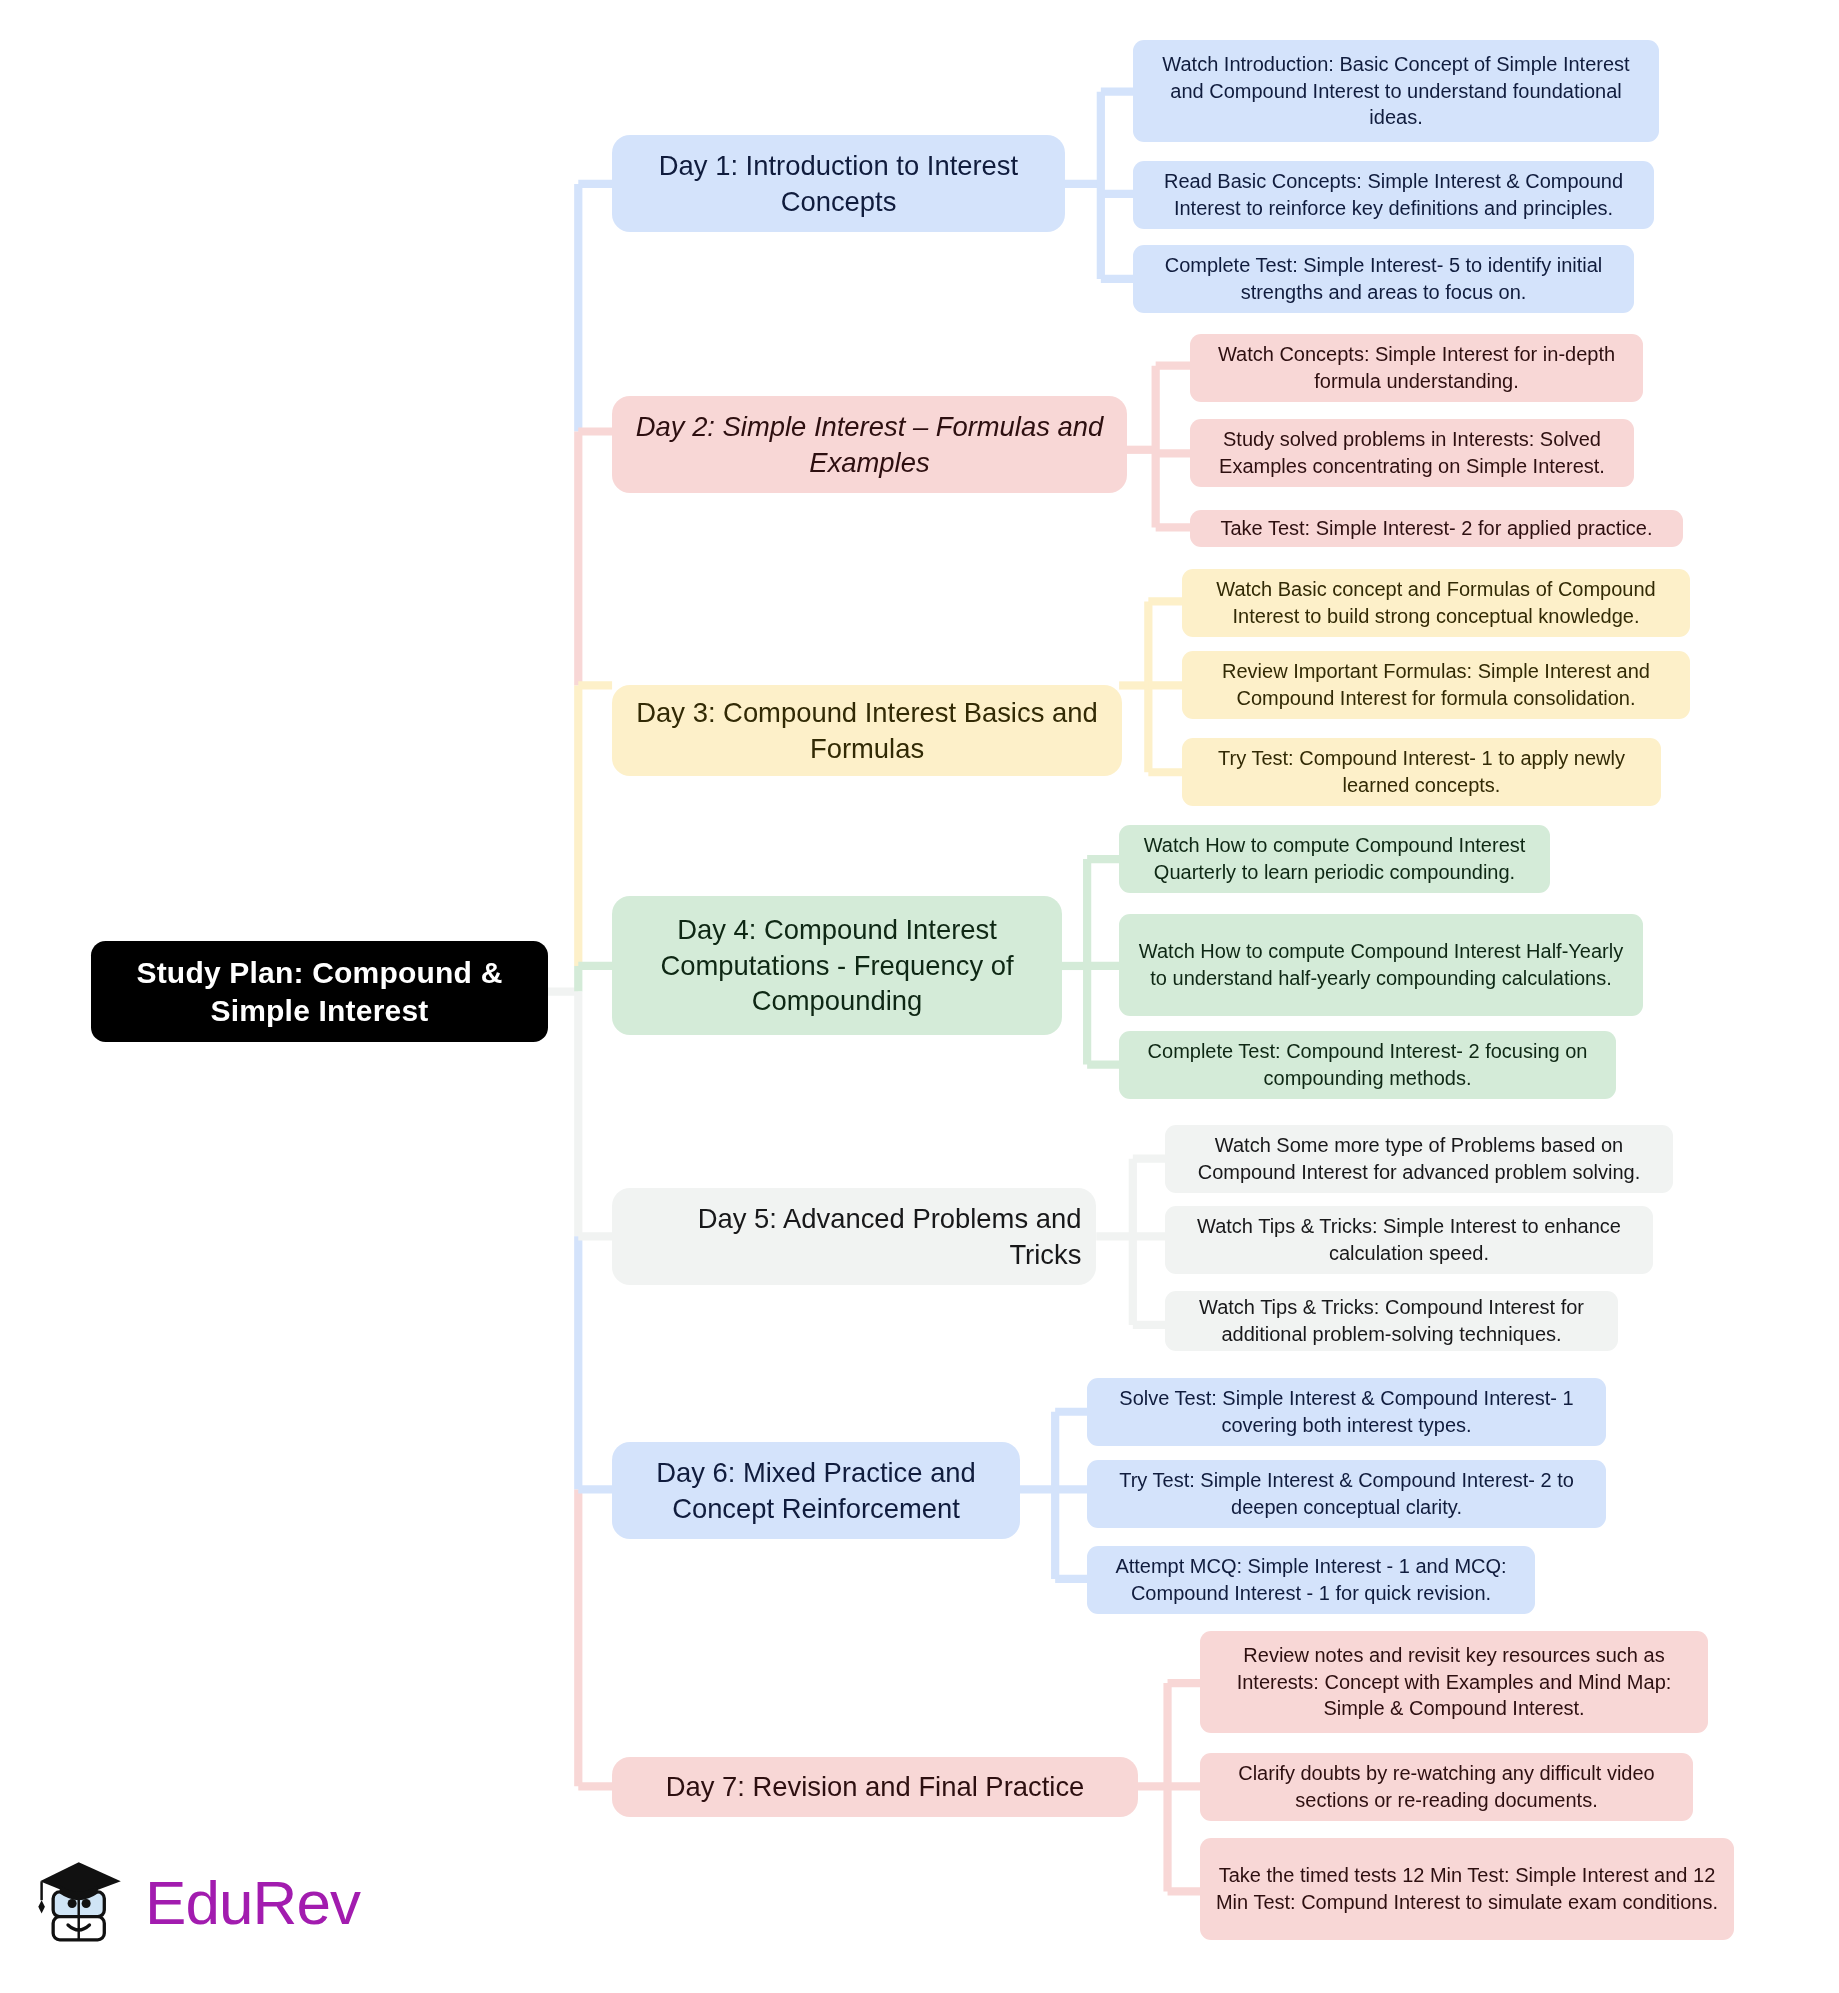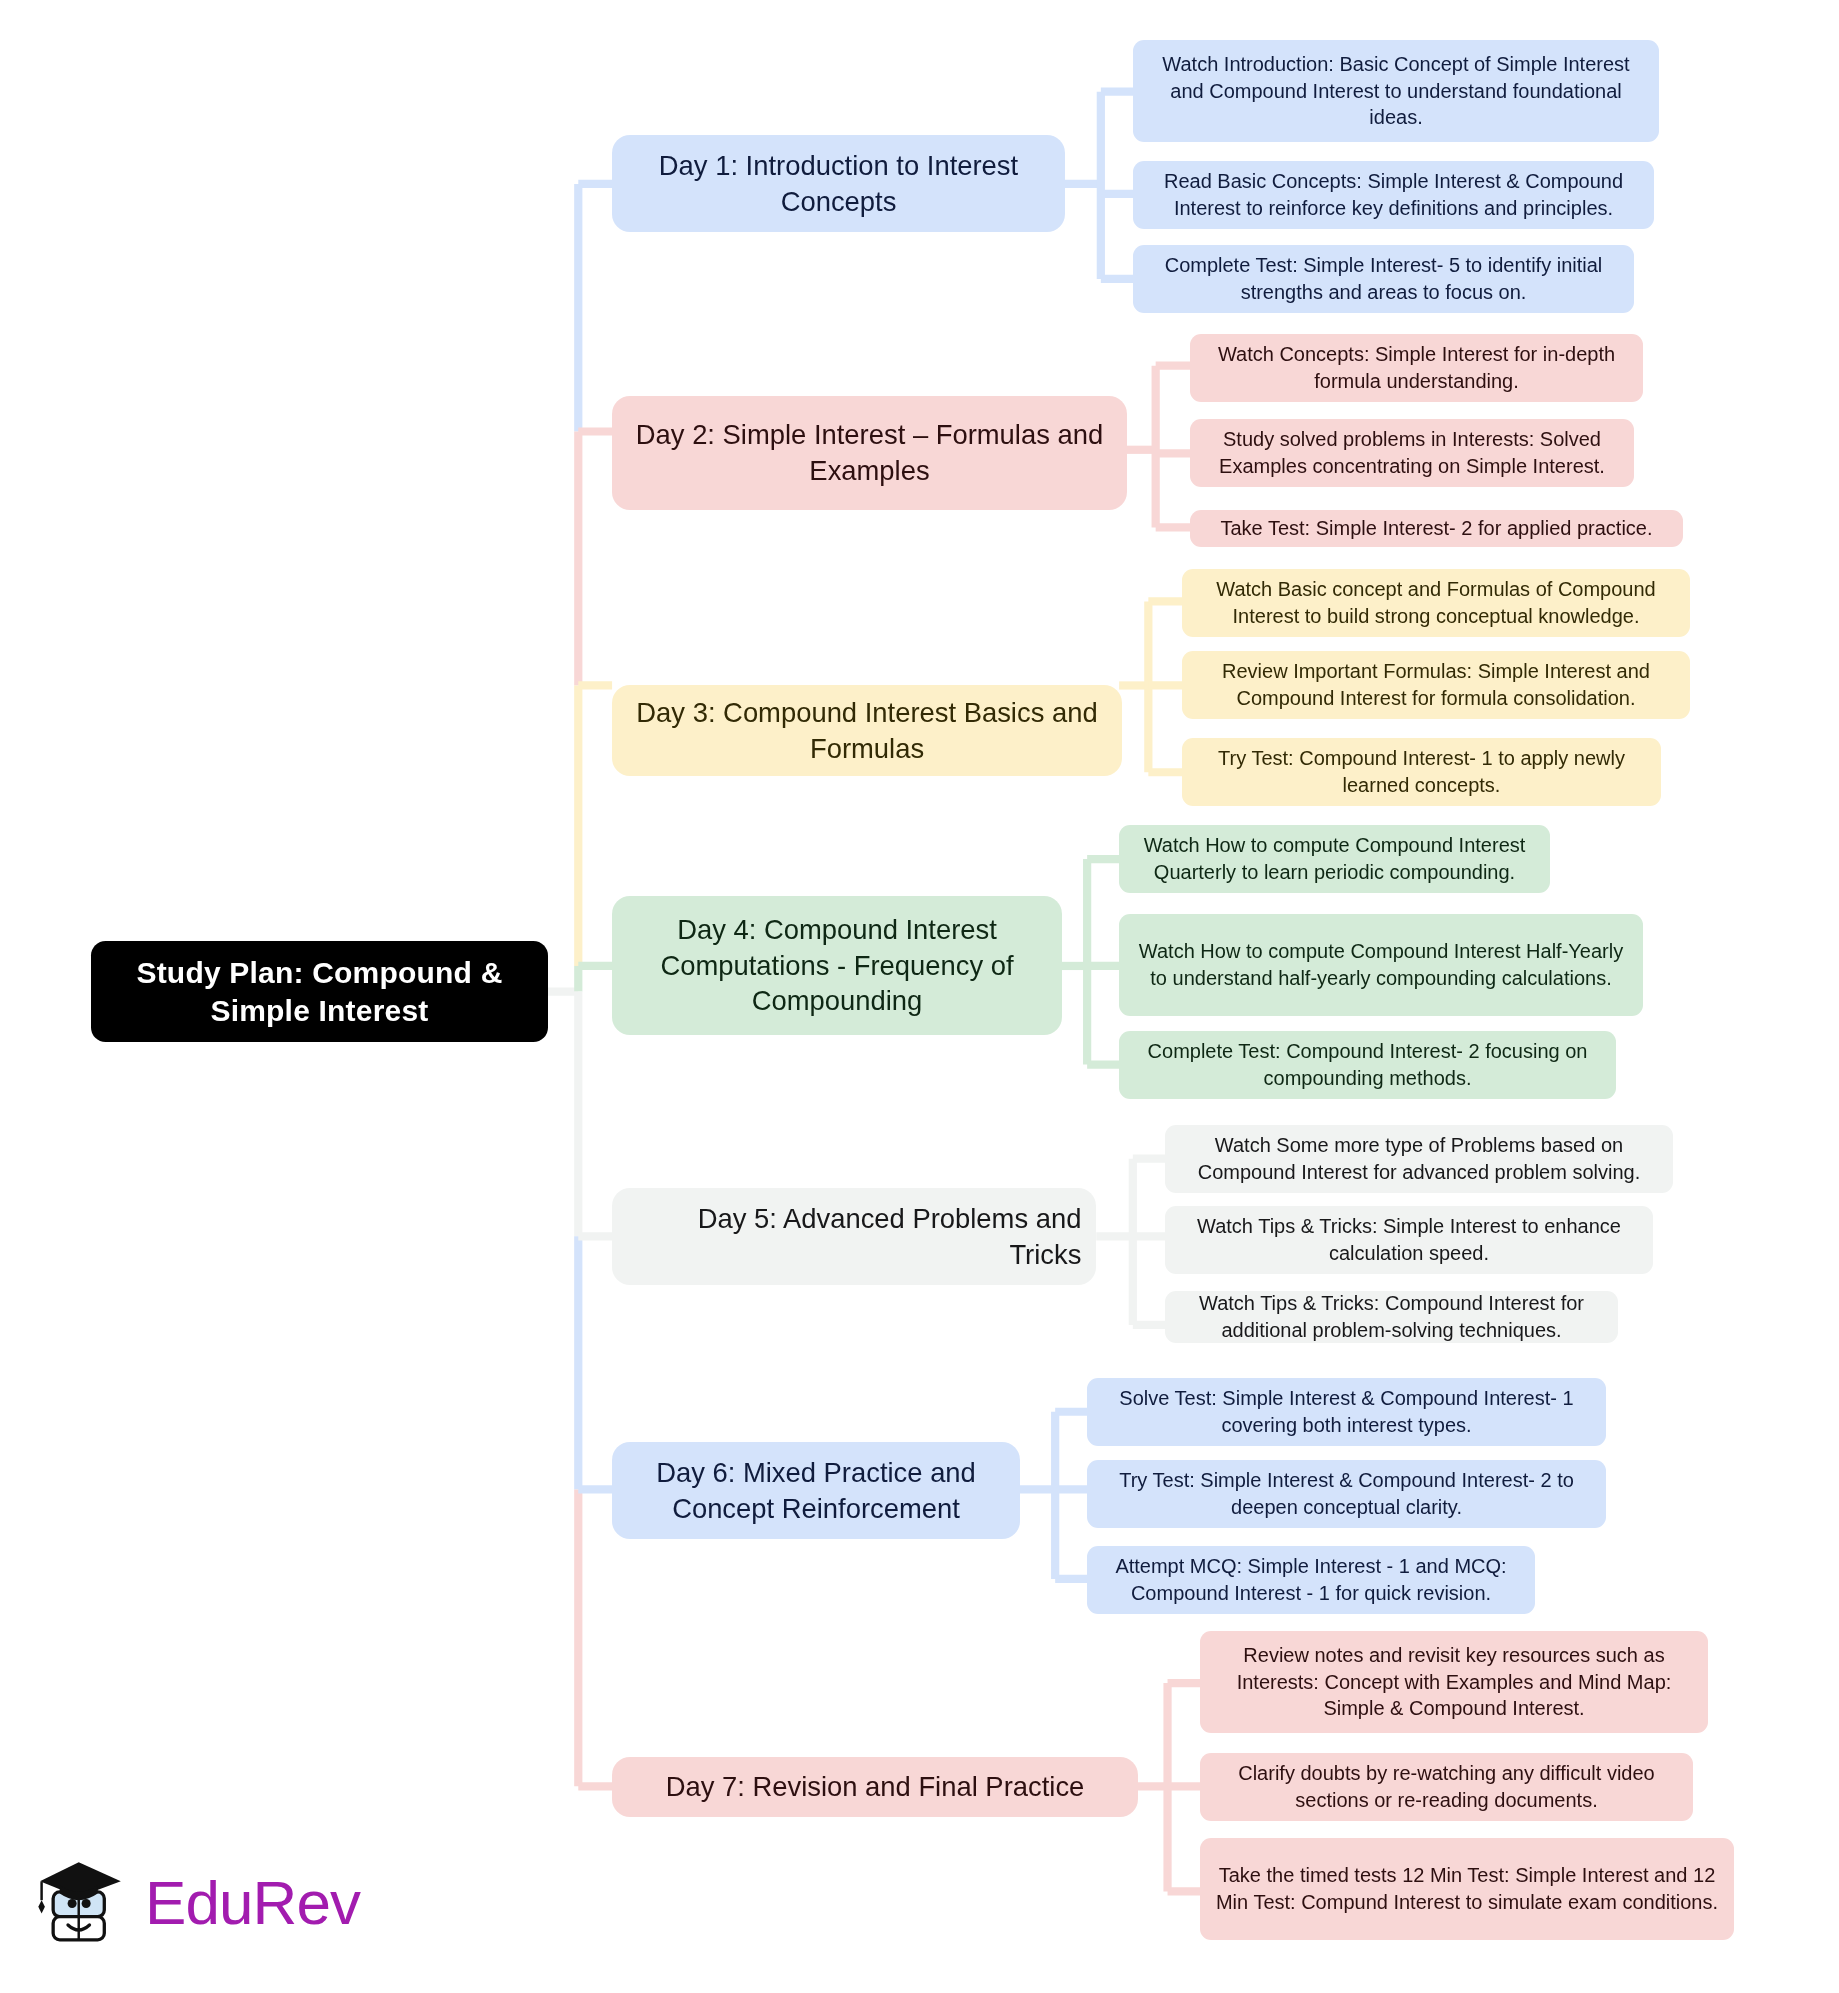--- a/index.html
+++ b/index.html
@@ -149,39 +149,39 @@
     <path d="M1278 2070 H1316" stroke="#f8d7d6" stroke-width="9" fill="none"></path>
   </svg>
 
   <div class="node root-node" style="left:91px; top:941px; width:457px; height:101px;">Study Plan: Compound &amp; Simple Interest</div>
 
   <div class="node branch-node c-blue" style="left:612px; top:135px; width:453px; height:97px;">Day 1: Introduction to Interest Concepts</div>
   <div class="node leaf-node c-blue" style="left:1133px; top:40px; width:526px; height:102px;">Watch Introduction: Basic Concept of Simple Interest and Compound Interest to understand foundational ideas.</div>
   <div class="node leaf-node c-blue" style="left:1133px; top:161px; width:521px; height:68px;">Read Basic Concepts: Simple Interest &amp; Compound Interest to reinforce key definitions and principles.</div>
   <div class="node leaf-node c-blue" style="left:1133px; top:245px; width:501px; height:68px;">Complete Test: Simple Interest- 5 to identify initial strengths and areas to focus on.</div>
 
-  <div class="node branch-node c-pink" style="left:612px; top:396px; width:515px; height:114px;">Day 2: Simple Interest – Formulas and Examples</div>
+  <div class="node branch-node c-pink" style="left:612px; top:396px; width:515px; height:97px;font-style:italic;">Day 2: Simple Interest – Formulas and Examples</div>
   <div class="node leaf-node c-pink" style="left:1190px; top:334px; width:453px; height:68px;">Watch Concepts: Simple Interest for in-depth formula understanding.</div>
   <div class="node leaf-node c-pink" style="left:1190px; top:419px; width:444px; height:68px;">Study solved problems in Interests: Solved Examples concentrating on Simple Interest.</div>
   <div class="node leaf-node c-pink" style="left:1190px; top:510px; width:493px; height:37px;">Take Test: Simple Interest- 2 for applied practice.</div>
 
   <div class="node branch-node c-yellow" style="left:612px; top:640px; width:510px; height:91px;margin-top:45px;">Day 3: Compound Interest Basics and Formulas</div>
   <div class="node leaf-node c-yellow" style="left:1182px; top:569px; width:508px; height:68px;">Watch Basic concept and Formulas of Compound Interest to build strong conceptual knowledge.</div>
   <div class="node leaf-node c-yellow" style="left:1182px; top:651px; width:508px; height:68px;">Review Important Formulas: Simple Interest and Compound Interest for formula consolidation.</div>
   <div class="node leaf-node c-yellow" style="left:1182px; top:738px; width:479px; height:68px;">Try Test: Compound Interest- 1 to apply newly learned concepts.</div>
 
   <div class="node branch-node c-green" style="left:612px; top:896px; width:450px; height:139px;">Day 4: Compound Interest Computations - Frequency of Compounding</div>
   <div class="node leaf-node c-green" style="left:1119px; top:825px; width:431px; height:68px;">Watch How to compute Compound Interest Quarterly to learn periodic compounding.</div>
   <div class="node leaf-node c-green" style="left:1119px; top:914px; width:524px; height:102px;">Watch How to compute Compound Interest Half-Yearly to understand half-yearly compounding calculations.</div>
   <div class="node leaf-node c-green" style="left:1119px; top:1031px; width:497px; height:68px;">Complete Test: Compound Interest- 2 focusing on compounding methods.</div>
 
   <div class="node branch-node c-grey" style="left:612px; top:1188px; width:484px; height:97px;text-align:right;">Day 5: Advanced Problems and Tricks</div>
   <div class="node leaf-node c-grey" style="left:1165px; top:1125px; width:508px; height:68px;">Watch Some more type of Problems based on Compound Interest for advanced problem solving.</div>
   <div class="node leaf-node c-grey" style="left:1165px; top:1206px; width:488px; height:68px;">Watch Tips &amp; Tricks: Simple Interest to enhance calculation speed.</div>
-  <div class="node leaf-node c-grey" style="left:1165px; top:1291px; width:453px; height:52px;">Watch Tips &amp; Tricks: Compound Interest for additional problem-solving techniques.</div>
+  <div class="node leaf-node c-grey" style="left:1165px; top:1291px; width:453px; height:60px;">Watch Tips &amp; Tricks: Compound Interest for additional problem-solving techniques.</div>
 
   <div class="node branch-node c-blue" style="left:612px; top:1442px; width:408px; height:97px;">Day 6: Mixed Practice and Concept Reinforcement</div>
   <div class="node leaf-node c-blue" style="left:1087px; top:1378px; width:519px; height:68px;">Solve Test: Simple Interest &amp; Compound Interest- 1 covering both interest types.</div>
   <div class="node leaf-node c-blue" style="left:1087px; top:1460px; width:519px; height:68px;">Try Test: Simple Interest &amp; Compound Interest- 2 to deepen conceptual clarity.</div>
   <div class="node leaf-node c-blue" style="left:1087px; top:1546px; width:448px; height:68px;">Attempt MCQ: Simple Interest - 1 and MCQ: Compound Interest - 1 for quick revision.</div>
 
   <div class="node branch-node c-rose" style="left:612px; top:1757px; width:526px; height:60px;">Day 7: Revision and Final Practice</div>
   <div class="node leaf-node c-rose" style="left:1200px; top:1631px; width:508px; height:102px;">Review notes and revisit key resources such as Interests: Concept with Examples and Mind Map: Simple &amp; Compound Interest.</div>
   <div class="node leaf-node c-rose" style="left:1200px; top:1753px; width:493px; height:68px;">Clarify doubts by re-watching any difficult video sections or re-reading documents.</div>
   <div class="node leaf-node c-rose" style="left:1200px; top:1838px; width:534px; height:102px;">Take the timed tests 12 Min Test: Simple Interest and 12 Min Test: Compund Interest to simulate exam conditions.</div>

